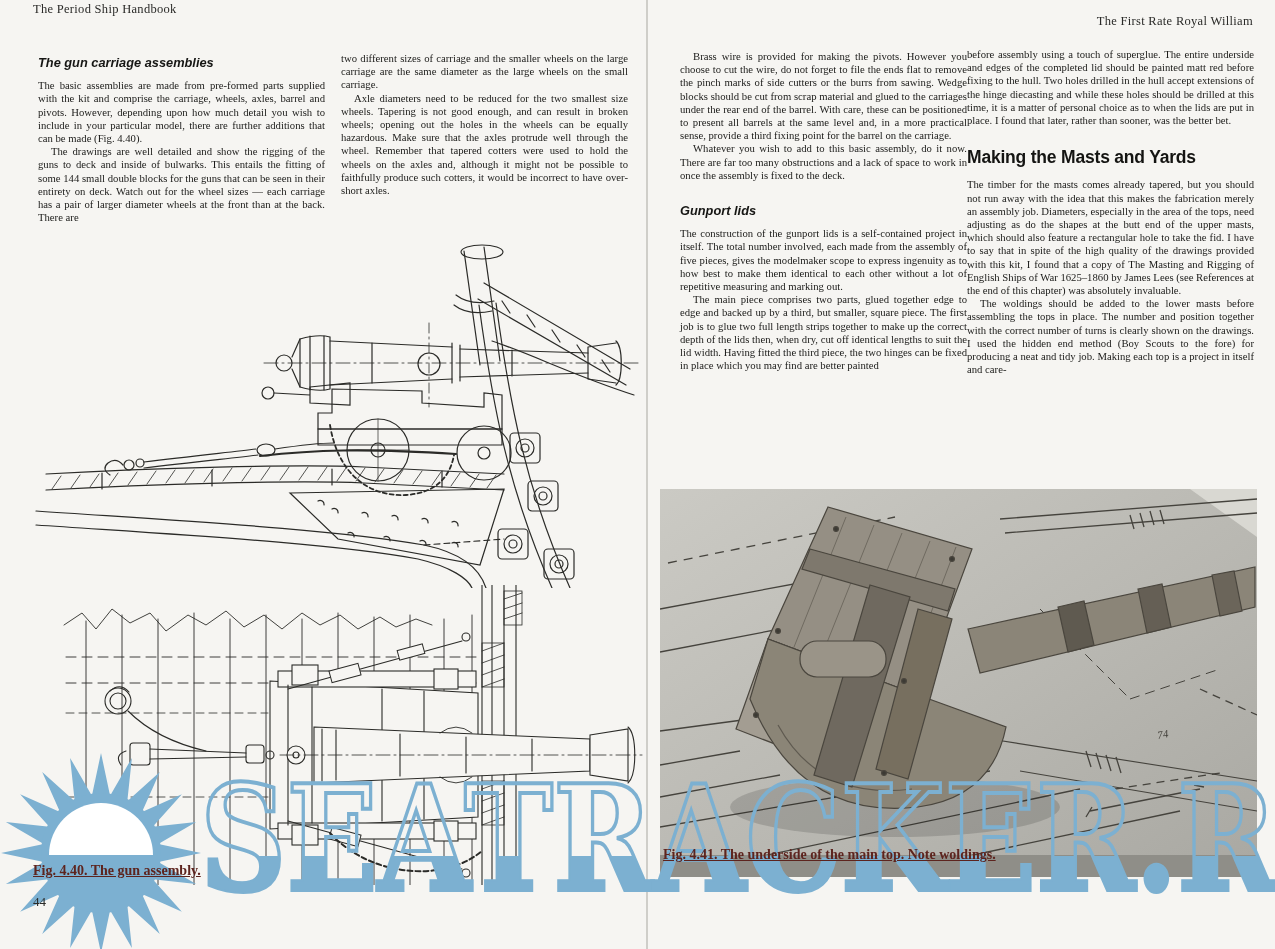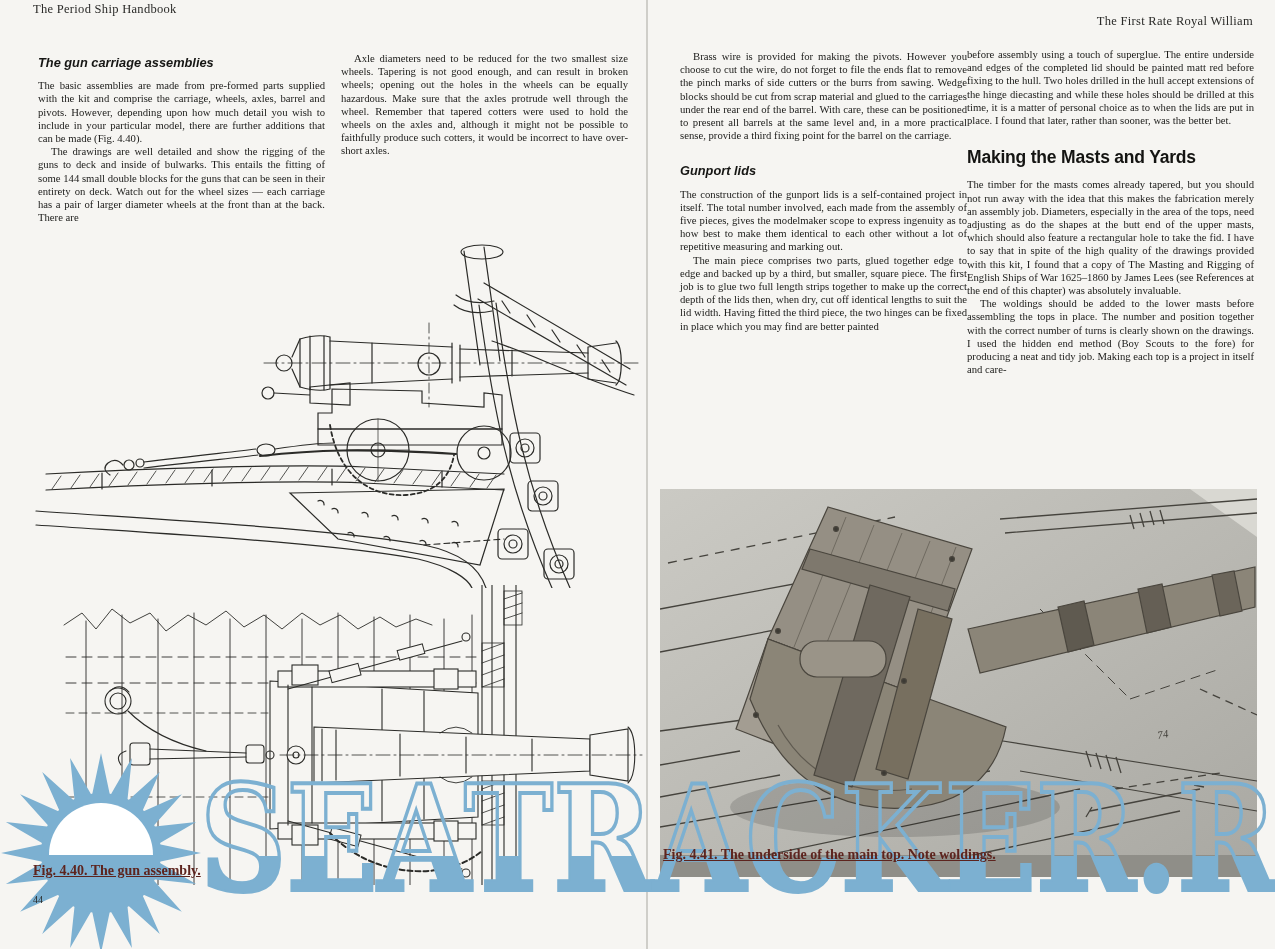--- a/index.html
+++ b/index.html
@@ -13,21 +13,21 @@
   .col{width:287px;font-size:10.7px;line-height:13.2px;text-align:justify;
        color:#1b1b19;}
   .col p{margin:0;}
   .col p.ind{text-indent:13px;}
   .subhead{font-family:"Liberation Sans",sans-serif;font-weight:bold;font-style:italic;
            font-size:12.8px;margin:0 0 10px 0;color:#161614;}
   .mainhead{font-family:"Liberation Sans",sans-serif;font-weight:bold;
             font-size:17.5px;margin:24px 0 14px 0;color:#141412;letter-spacing:-.2px;}
   
   .caption{font-size:14px;font-weight:bold;color:#5d241e;z-index:8;text-decoration:underline;}
-  .pagenum{font-size:10px;color:#2a2a28;z-index:8;}
+  .pagenum{font-size:13px;color:#2a2a28;z-index:8;}
   
   .gutter{left:646px;top:0;width:2px;height:949px;background:#cfcec9;z-index:1;}
   
   .figsvg{z-index:0;}
   
   .wm{z-index:6;pointer-events:none;}
   .wm-text-wrap{left:200px;top:764px;white-space:nowrap;
     font-family:"DejaVu Serif","Liberation Serif",serif;font-weight:bold;
     font-size:146px;line-height:150px;transform:scaleX(.82);transform-origin:0 0;}
   .wm-outline{position:absolute;left:0;top:0;color:transparent;
@@ -42,20 +42,21 @@
 
 <div class="abs runhead" style="left:33px;top:2px;">The Period Ship Handbook</div>
 
 <div class="abs col" style="left:38px;top:56px;">
   <h3 class="subhead">The gun carriage assemblies</h3>
   <p>The basic assemblies are made from pre-formed parts supplied with the kit and comprise the carriage, wheels, axles, barrel and pivots. However, depending upon how much detail you wish to include in your particular model, there are further additions that can be made (Fig. 4.40).</p>
   <p class="ind">The drawings are well detailed and show the rigging of the guns to deck and inside of bulwarks. This entails the fitting of some 144 small double blocks for the guns that can be seen in their entirety on deck. Watch out for the wheel sizes — each carriage has a pair of larger diameter wheels at the front than at the back. There are</p>
 </div>
 
 <div class="abs col" style="left:341px;top:52px;">
+  <p>two different sizes of carriage and the smaller wheels on the large carriage are the same diameter as the large wheels on the small carriage.</p>
   <p class="ind">Axle diameters need to be reduced for the two smallest size wheels. Tapering is not good enough, and can result in broken wheels; opening out the holes in the wheels can be equally hazardous. Make sure that the axles protrude well through the wheel. Remember that tapered cotters were used to hold the wheels on the axles and, although it might not be possible to faithfully produce such cotters, it would be incorrect to have over-short axles.</p>
 </div>
 
 <svg class="abs figsvg" style="left:32px;top:243px;" width="610" height="345" viewBox="0 0 610 345">
   <g stroke="#2b2b28" fill="none" stroke-width="1.2" stroke-linecap="round">
 
     <path d="M432 8 L448 122 M452 4 L468 118"></path>
     <ellipse cx="450" cy="9" rx="21" ry="7"></ellipse>
     <path d="M424 52 q14 11 38 6 M422 62 q14 11 38 6"></path>
 
@@ -200,20 +201,21 @@
 
 <div class="abs caption" style="left:33px;top:863px;">Fig. 4.40. The gun assembly.</div>
 <div class="abs pagenum" style="left:33px;top:894px;">44</div>
 
 <div class="abs runhead" style="left:968px;top:14px;width:285px;text-align:right;">
   <span>The First Rate </span><span class="ital">Royal William</span>
 </div>
 
 <div class="abs col" style="left:680px;top:50px;">
   <p class="ind">Brass wire is provided for making the pivots. However you choose to cut the wire, do not forget to file the ends flat to remove the pinch marks of side cutters or the burrs from sawing. Wedge blocks should be cut from scrap material and glued to the carriages under the rear end of the barrel. With care, these can be positioned to present all barrels at the same level and, in a more practical sense, provide a third fixing point for the barrel on the carriage.</p>
+  <p class="ind">Whatever you wish to add to this basic assembly, do it now. There are far too many obstructions and a lack of space to work in once the assembly is fixed to the deck.</p>
   <h3 class="subhead" style="margin-top:22px;">Gunport lids</h3>
   <p>The construction of the gunport lids is a self-contained project in itself. The total number involved, each made from the assembly of five pieces, gives the modelmaker scope to express ingenuity as to how best to make them identical to each other without a lot of repetitive measuring and marking out.</p>
   <p class="ind">The main piece comprises two parts, glued together edge to edge and backed up by a third, but smaller, square piece. The first job is to glue two full length strips together to make up the correct depth of the lids then, when dry, cut off identical lengths to suit the lid width. Having fitted the third piece, the two hinges can be fixed in place which you may find are better painted</p>
 </div>
 
 <div class="abs col" style="left:967px;top:48px;">
   <p>before assembly using a touch of superglue. The entire underside and edges of the completed lid should be painted matt red before fixing to the hull. Two holes drilled in the hull accept extensions of the hinge diecasting and while these holes should be drilled at this time, it is a matter of personal choice as to when the lids are put in place. I found that later, rather than sooner, was the better bet.</p>
   <h2 class="mainhead">Making the Masts and Yards</h2>
   <p><span>The timber for the masts comes already tapered, but you should not run away with the idea that this makes the fabrication merely an assembly job. Diameters, especially in the area of the tops, need adjusting as do the shapes at the butt end of the upper masts, which should also feature a rectangular hole to take the fid. I have to say that in spite of the high quality of the drawings provided with this kit, I found that a copy of </span><span class="ital">The Masting and Rigging of English Ships of War 1625–1860</span><span> by James Lees (see References at the end of this chapter) was absolutely invaluable.</span></p>
   <p class="ind">The woldings should be added to the lower masts before assembling the tops in place. The number and position together with the correct number of turns is clearly shown on the drawings. I used the hidden end method (Boy Scouts to the fore) for producing a neat and tidy job. Making each top is a project in itself and care-</p>

